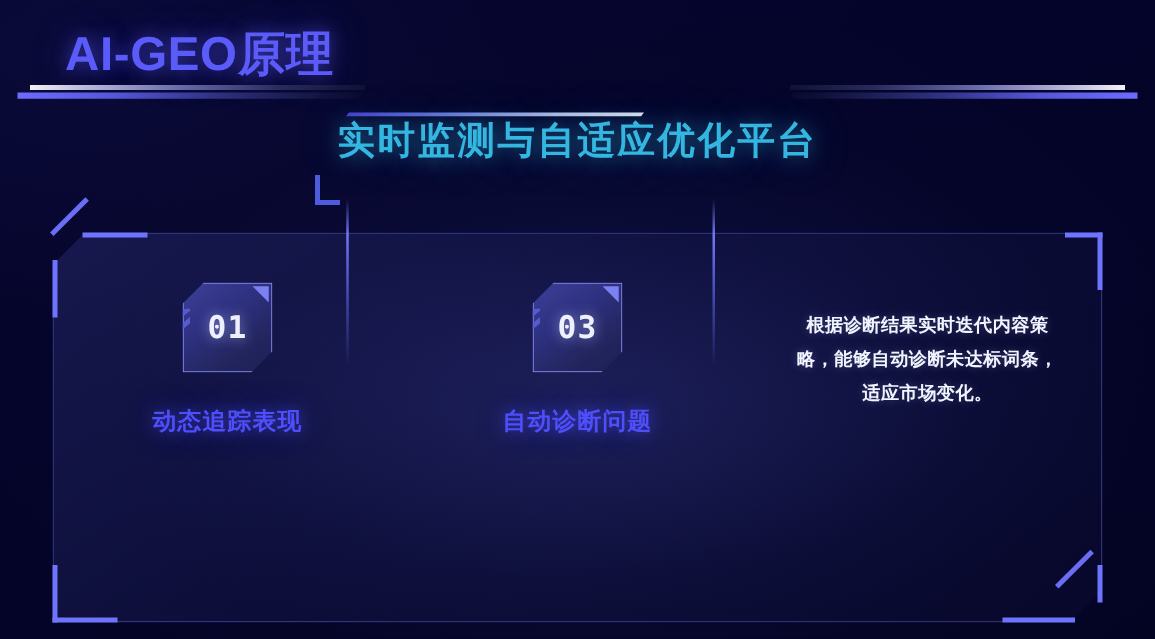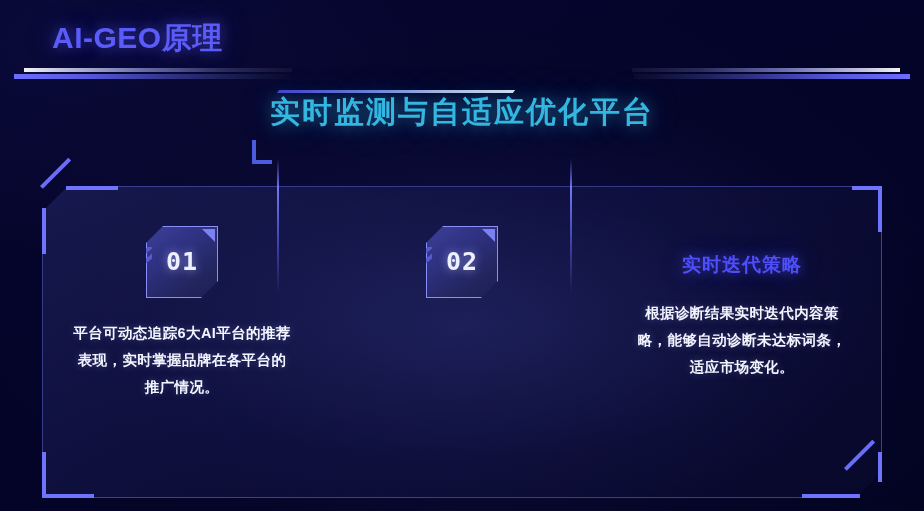--- a/index.html
+++ b/index.html
@@ -13,21 +13,21 @@
     background:
       radial-gradient(ellipse 700px 420px at 52% 62%, rgba(28,32,92,0.55) 0%, rgba(10,10,48,0.25) 55%, rgba(4,4,38,0) 80%),
       radial-gradient(ellipse 500px 300px at 8% 8%, rgba(18,18,70,0.45) 0%, rgba(4,4,38,0) 70%),
       linear-gradient(160deg,#050530 0%,#04042a 40%,#030322 100%);
     overflow:hidden;
   }
 
   
   .hdr-title {
     position:absolute; left:52px; top:18px;
-    font-size:30px; font-weight:bold; letter-spacing:0.5px;
+    font-size:38px; font-weight:bold; letter-spacing:0.5px;
     color:#5b5bfa;
     text-shadow:0 0 14px rgba(91,91,250,0.55), 0 0 34px rgba(91,91,250,0.3);
     white-space:nowrap;
   }
   .div-left-top {
     position:absolute; left:24px; top:68px; width:268px; height:4px;
     background:linear-gradient(90deg,#ffffff 0%,#c9cbe8 14%,#6b6fae 45%,#2a2c5e 75%,#111235 100%);
     opacity:.95;
   }
   .div-left-bot {
@@ -197,34 +197,34 @@
     <div class="col">
       <div class="badge">
         <span class="badge-stripes">
             <i></i>
             <i></i>
             <i></i>
           </span>
         <span class="badge-tri"></span>
         <span class="badge-num">01</span>
       </div>
-      <div class="col-body">平台可动态追踪6大AI平台的推荐表现，实时掌握品牌在各平台的推广情况。</div>
+      <div class="col-title">动态追踪表现</div>
     </div>
 
     <div class="col">
       <div class="badge">
         <span class="badge-stripes">
             <i></i>
             <i></i>
             <i></i>
           </span>
         <span class="badge-tri"></span>
-        <span class="badge-num">02</span>
+        <span class="badge-num">03</span>
       </div>
+      <div class="col-title">自动诊断问题</div>
     </div>
 
     <div class="col">
-      <div class="col-title">实时迭代策略</div>
       <div class="col-body">根据诊断结果实时迭代内容策略，能够自动诊断未达标词条，适应市场变化。</div>
     </div>
 
   </div>
 </div>
 
 </body></html>

